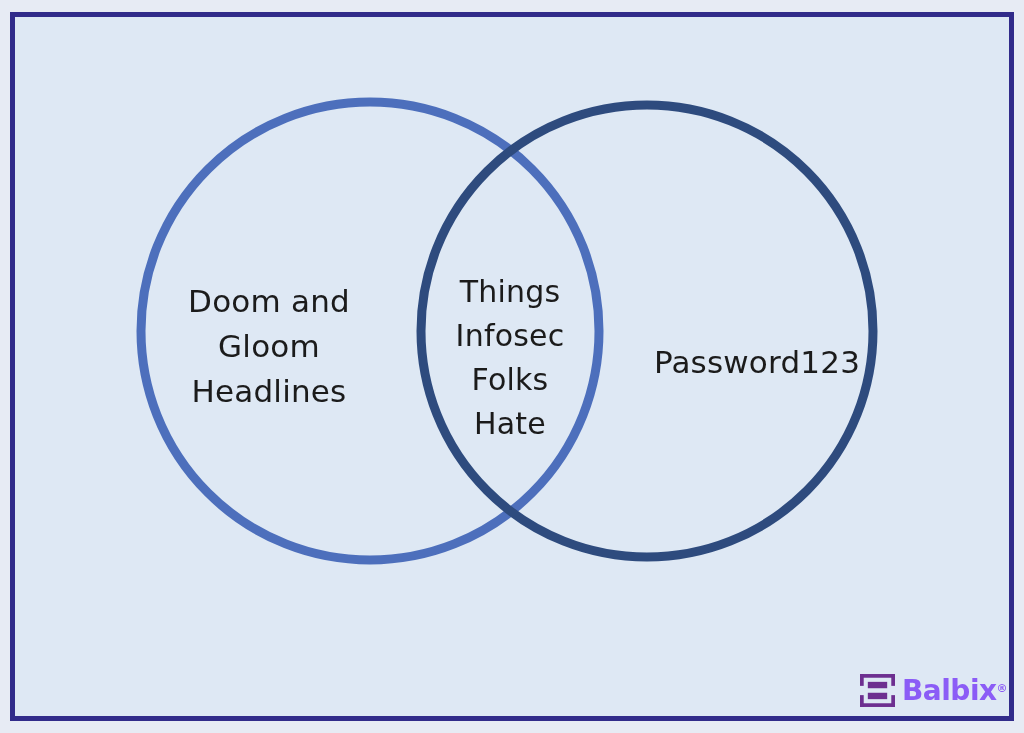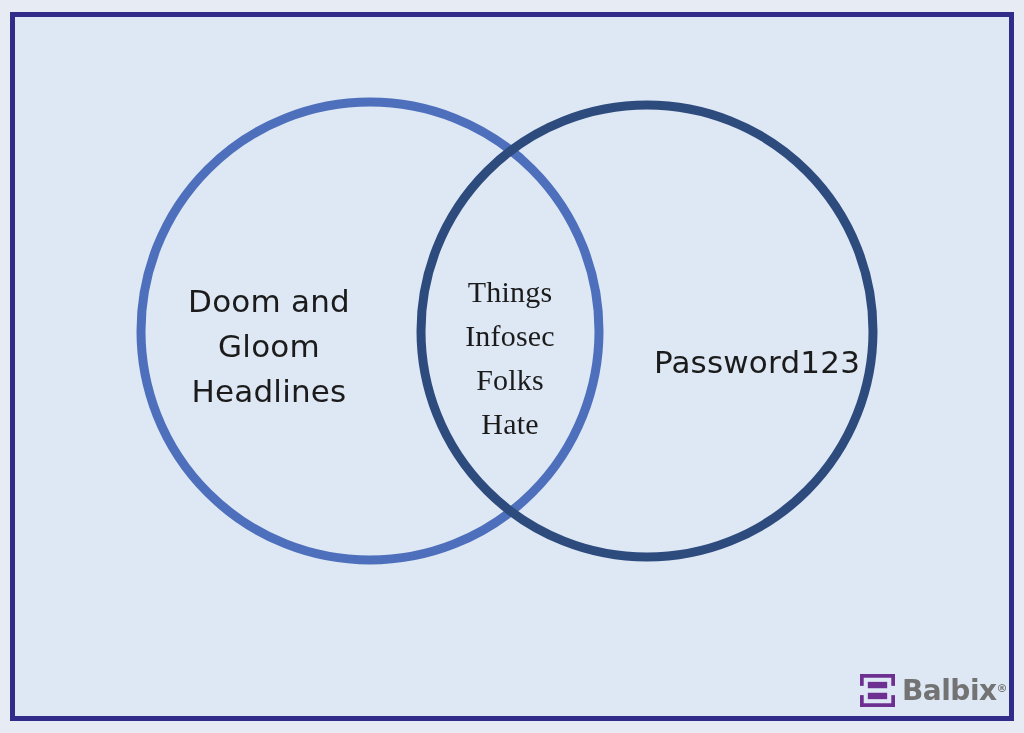--- a/index.html
+++ b/index.html
@@ -28,33 +28,33 @@
     z-index: 3;
     transform: translate(-50%, -50%);
     color: #1b1b1b;
     text-align: center;
     white-space: pre-line;
     font-size: 31px;
     line-height: 45px;
     letter-spacing: 0.2px;
   }
   .label-left   { left: 269px; top: 346px; }
-  .label-center { left: 510px; top: 358px; font-size: 30px; line-height: 44px; font-family: Liberation Serif, serif; }
+  .label-center { left: 510px; top: 358px; font-size: 30px; line-height: 44px; }
   .label-right  { left: 757px; top: 362px; white-space: nowrap; }
   .logo {
     position: absolute;
     left: 860px; top: 674px;
     z-index: 3;
     display: flex;
     align-items: center;
     gap: 7px;
   }
   .logo-icon { display: block; width: 35px; height: 33px; }
   .logo-text {
-    color: #737373;
+    color: #8b5cf6;
     font-weight: bold;
     font-size: 28px;
     letter-spacing: -0.5px;
     line-height: 33px;
   }
   .reg-mark {
     font-size: 11px;
     font-weight: bold;
     vertical-align: top;
     position: relative;

